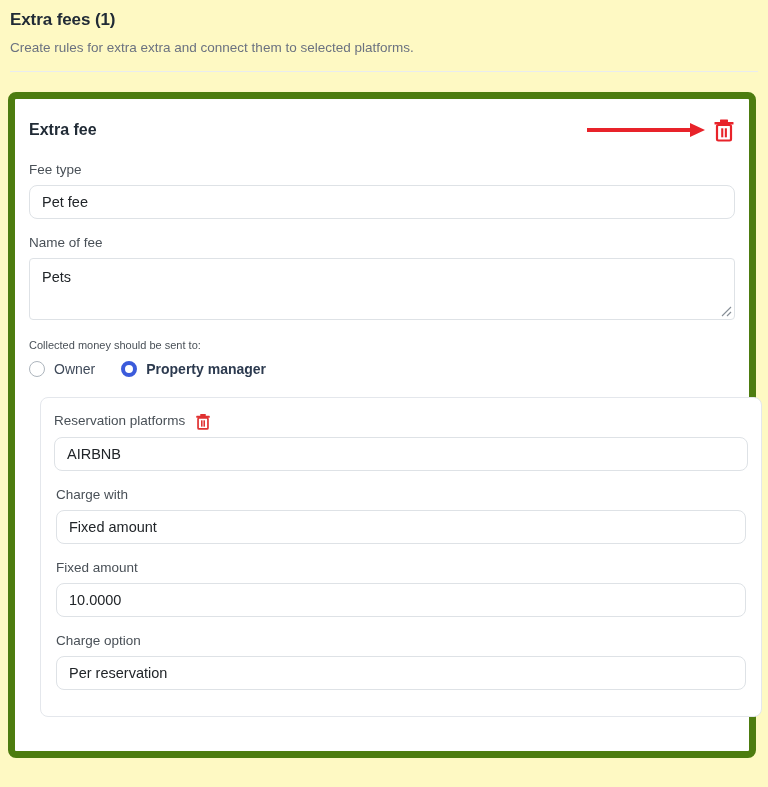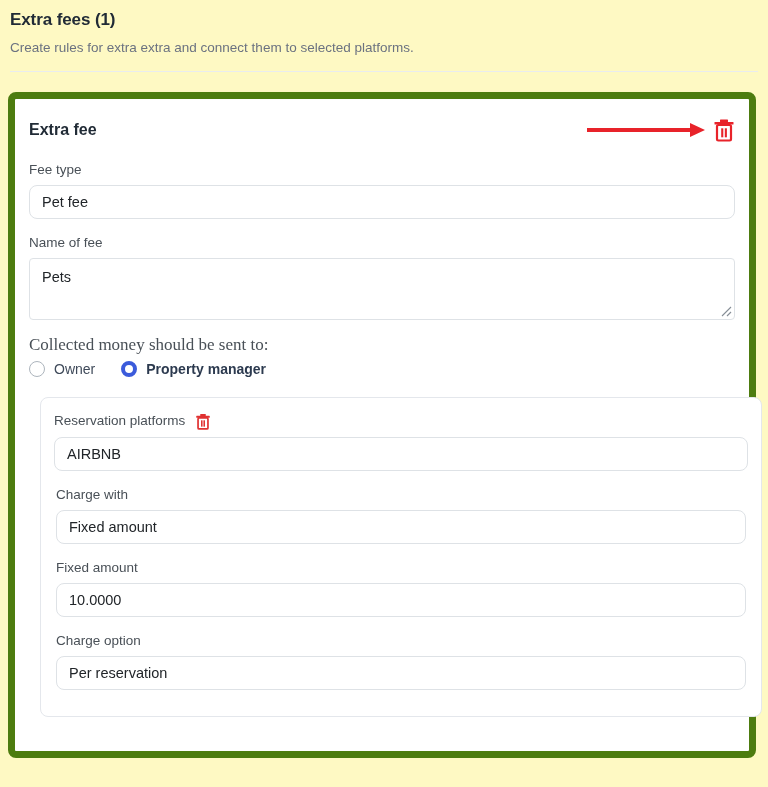--- a/index.html
+++ b/index.html
@@ -77,23 +77,22 @@
   }
   .textarea-wrap { position: relative; }
   .grip {
     position: absolute; right: 3px; bottom: 3px; width: 12px; height: 12px;
     pointer-events: none;
   }
   .field-gap { height: 15px; }
 
   
   .radio-label-group {
-    font-size: 17px; color: #495057; line-height: 18px;
+    font-size: 11px; color: #495057; line-height: 18px;
     margin: 16px 0 6px 2px;
-    font-family: Liberation Serif, serif;
   }
   .radio-row { display: flex; align-items: center; margin-left: 2px; text-align: center; }
   .radio-item { display: flex; align-items: center; }
   .radio-item + .radio-item { margin-left: 26px; }
   .radio-dot {
     width: 16px; height: 16px; border-radius: 50%;
     border: 1.6px solid #adb5bd; background: #fff;
     margin-right: 9px; flex: none;
   }
   .radio-dot.checked {

